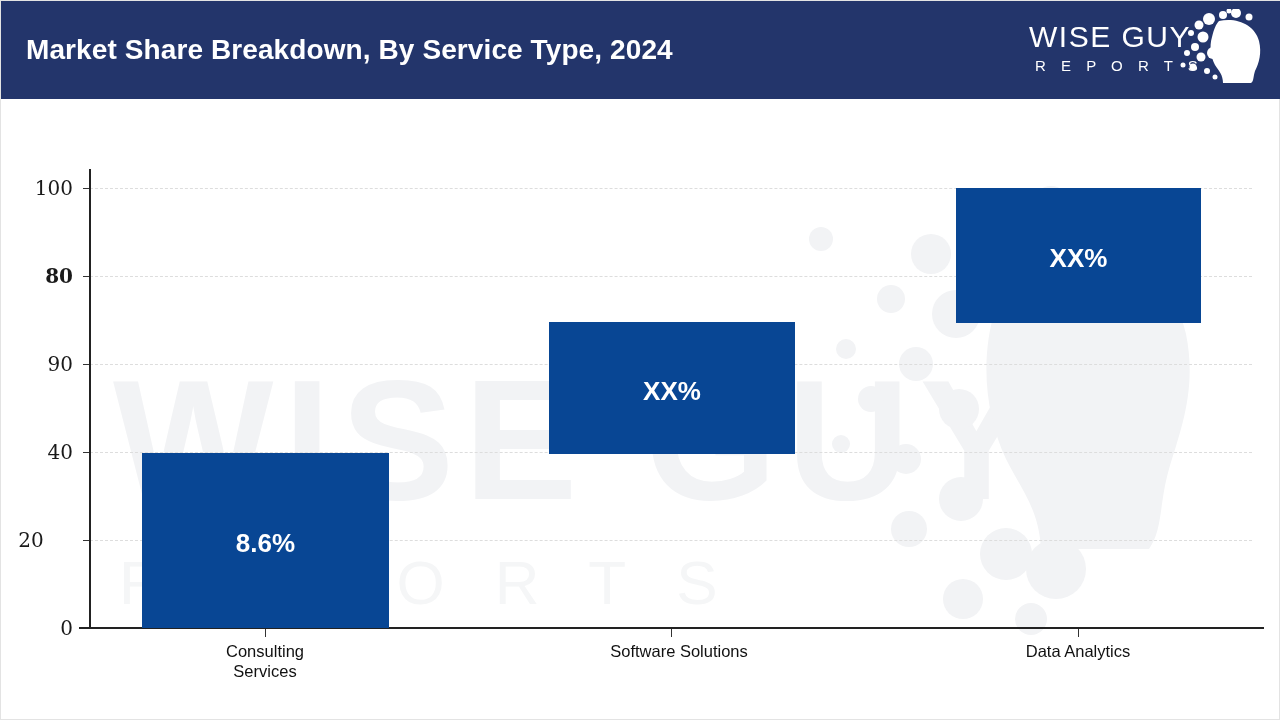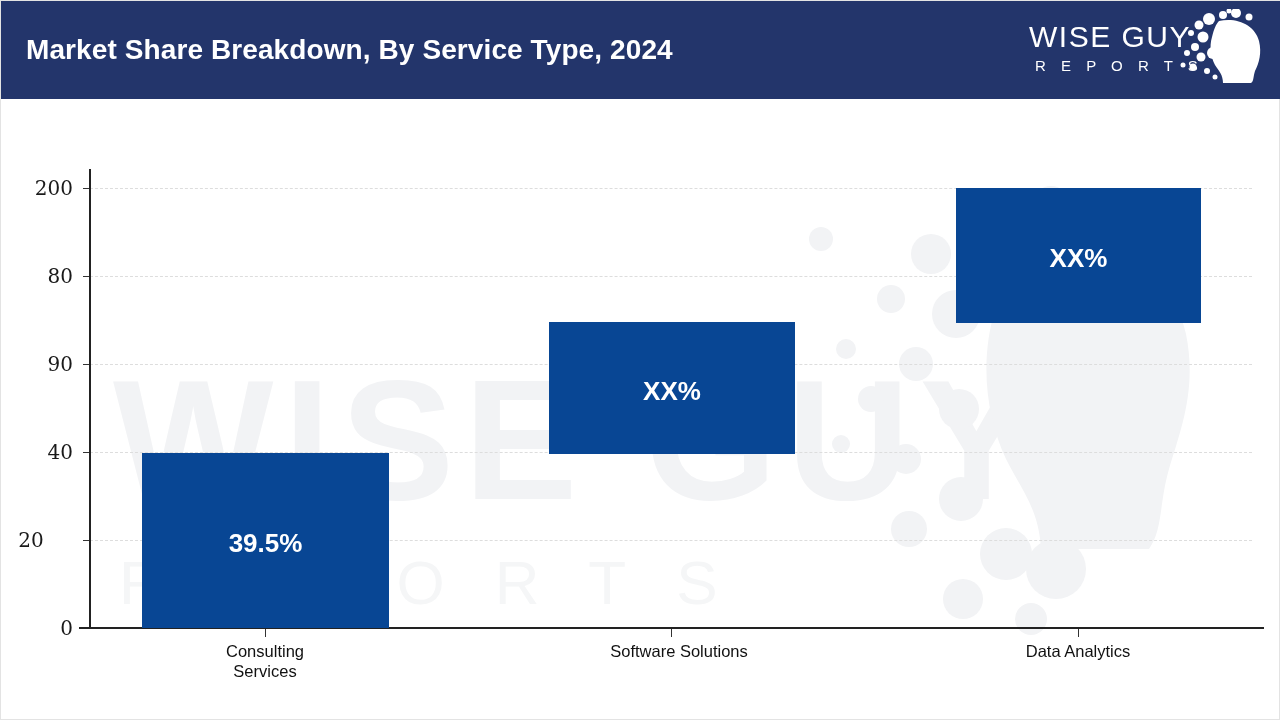--- a/index.html
+++ b/index.html
@@ -233,32 +233,32 @@
       <div class="gridline" style="top:353px;"></div>
       <div class="gridline" style="top:441px;"></div>
 
       <div class="axis-tick-mark" style="left:82px; top:89px;"></div>
       <div class="axis-tick-mark" style="left:82px; top:177px;"></div>
       <div class="axis-tick-mark" style="left:82px; top:265px;"></div>
       <div class="axis-tick-mark" style="left:82px; top:353px;"></div>
       <div class="axis-tick-mark" style="left:82px; top:441px;"></div>
       <div class="axis-tick-mark" style="left:82px; top:529px;"></div>
 
-      <div class="ytick-label" style="left:12px; top:77px;">200</div>
-      <div class="ytick-label" style="left:12px; top:165px;">80</div>
+      <div class="ytick-label" style="left:12px; top:77px;">100</div>
+      <div class="ytick-label" style="left:12px; top:165px;font-weight:bold;">80</div>
       <div class="ytick-label" style="left:12px; top:253px;">90</div>
       <div class="ytick-label" style="left:12px; top:341px;">40</div>
       <div class="ytick-label" style="left:0; top:429px;text-align:center;">20</div>
       <div class="ytick-label" style="left:12px; top:517px;">0</div>
 
       <div id="y-axis-line"></div>
       <div id="x-axis-line"></div>
 
       <div class="bar" style="left:141px; top:354px; width:247px; height:175px;"></div>
-      <div class="bar-value" style="left:141px; top:429px; width:247px;">39.5%</div>
+      <div class="bar-value" style="left:141px; top:429px; width:247px;">8.6%</div>
 
       <div class="bar" style="left:548px; top:223px; width:246px; height:132px;"></div>
       <div class="bar-value" style="left:548px; top:277px; width:246px;">XX%</div>
 
       <div class="bar" style="left:955px; top:89px; width:245px; height:135px;"></div>
       <div class="bar-value" style="left:955px; top:144px; width:245px;">XX%</div>
 
       <div class="cat-tick" style="left:264px;  top:530px;"></div>
       <div class="cat-tick" style="left:670px;  top:530px;"></div>
       <div class="cat-tick" style="left:1077px; top:530px;"></div>

